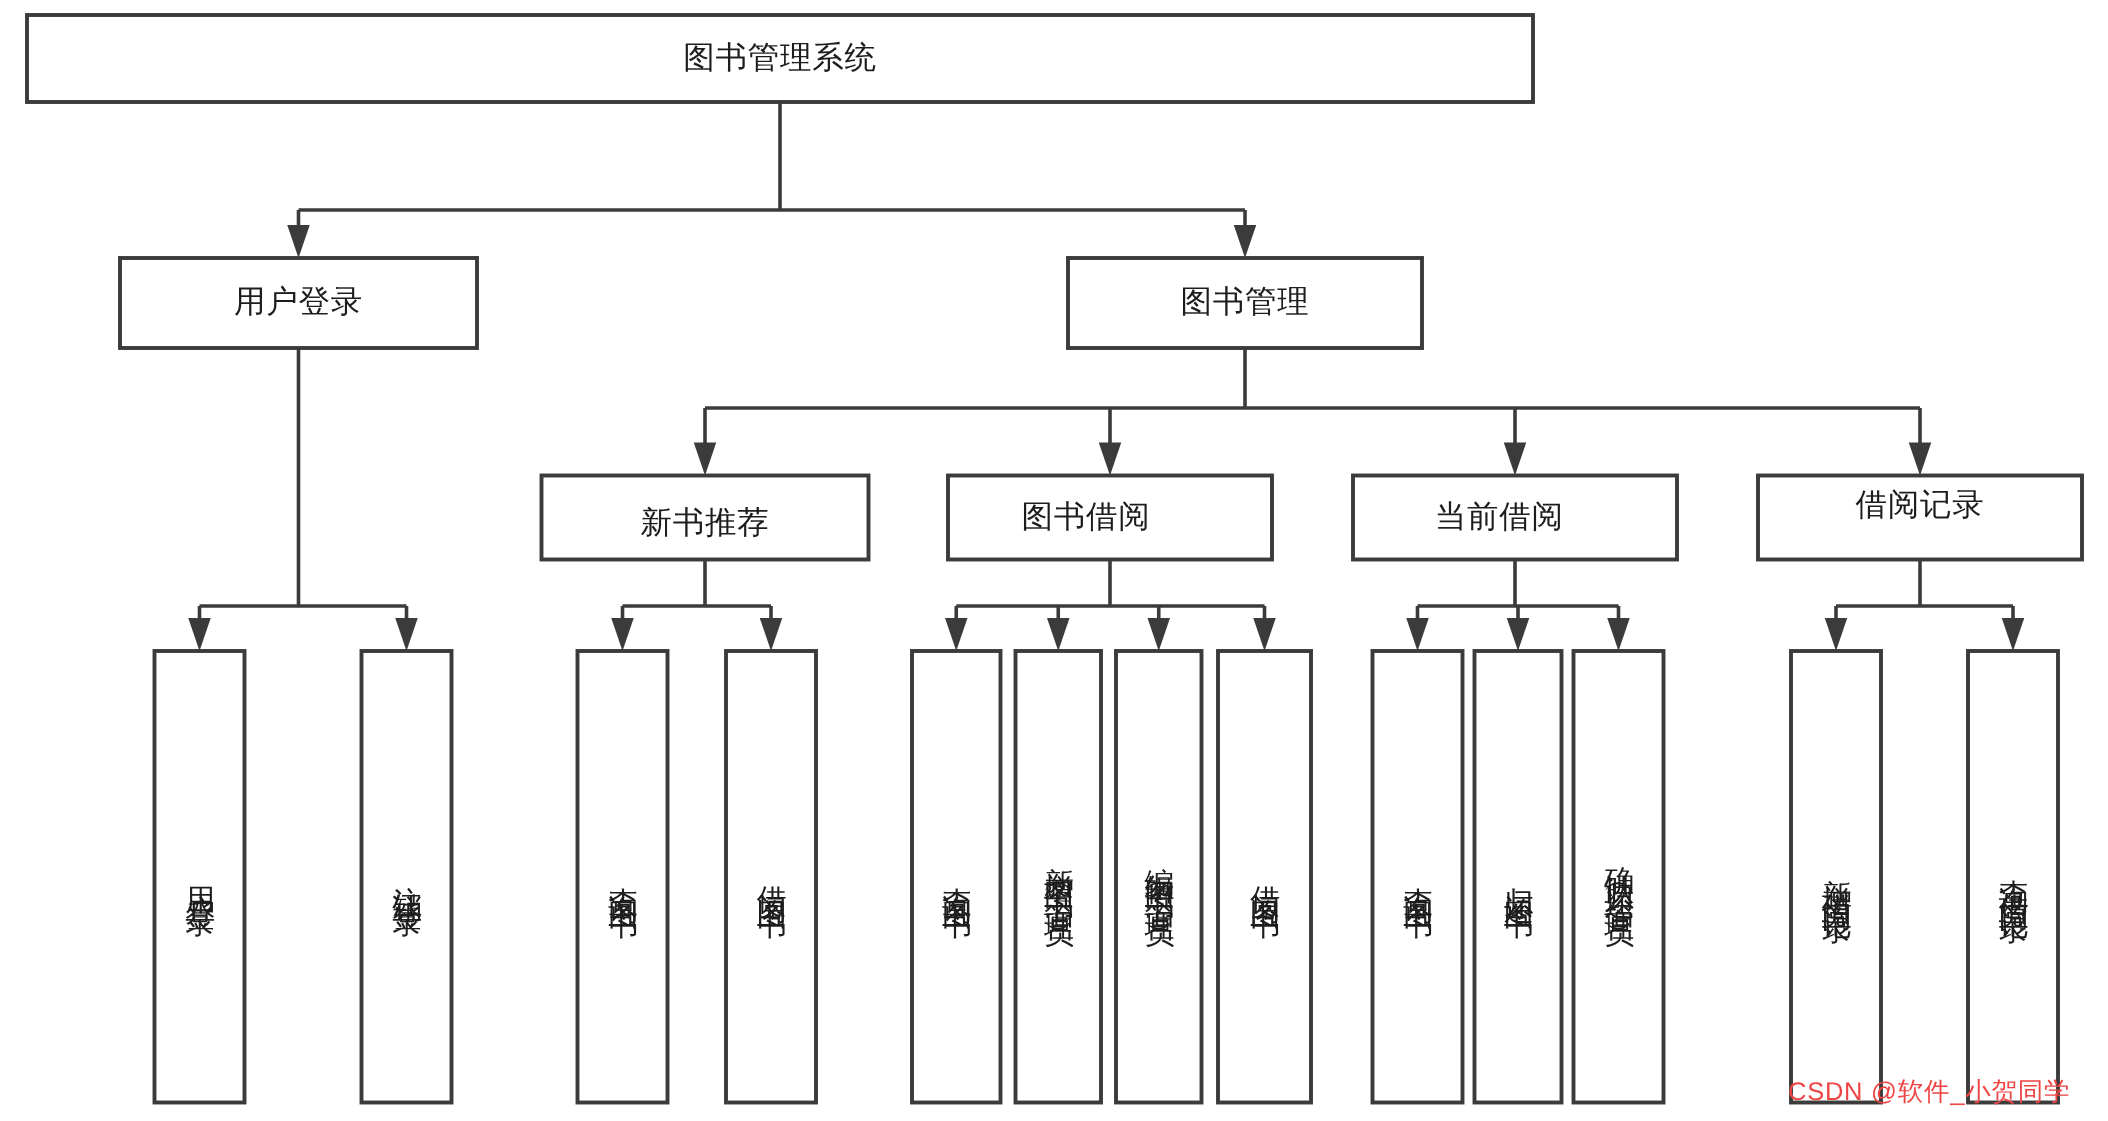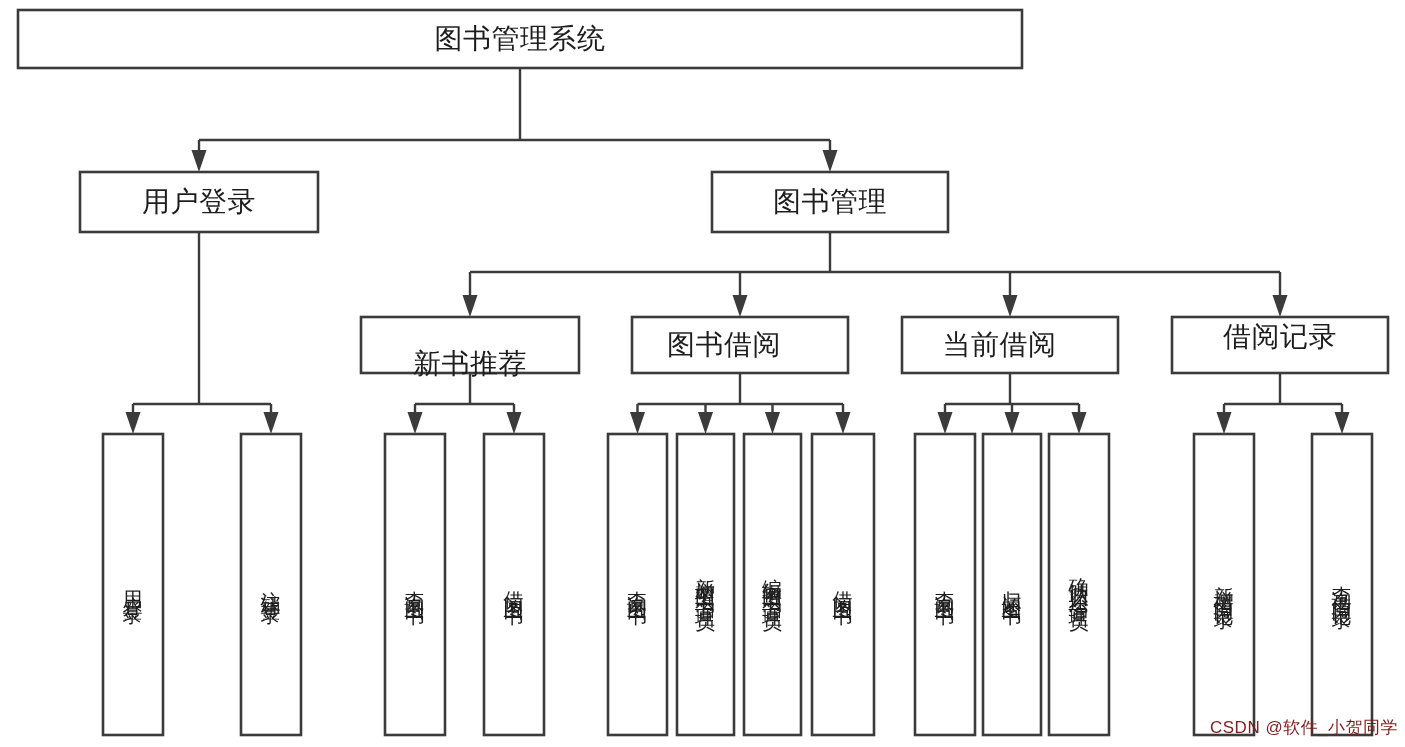--- a/index.html
+++ b/index.html
@@ -44,21 +44,21 @@
     fill: #3b3b3b;
     stroke: none;
   }
   
   .node-label-h {
     position: absolute;
     display: flex;
     align-items: center;
     justify-content: center;
     color: #1d1d1d;
-    font-size: 28px;
+    font-size: 21px;
     line-height: 1.2;
     letter-spacing: 0.5px;
     white-space: nowrap;
     pointer-events: none;
   }
   
   .node-label-v {
     position: absolute;
     display: flex;
     align-items: center;
@@ -70,26 +70,25 @@
   }
   .node-label-v span {
     writing-mode: vertical-rl;
     text-orientation: upright;
     letter-spacing: 5px;
     white-space: nowrap;
     text-align: center;
   }
   .watermark {
     position: absolute;
-    color: #7f1d1d;
+    color: #ef4444;
     font-size: 17px;
     letter-spacing: 0.5px;
     white-space: nowrap;
     user-select: none;
-    margin-left: 18px;
   }
 </style>
 </head>
 <body>
 
 <div id="diagram-root">
 
   <svg id="diagram-svg" viewBox="0 0 1405 747" preserveAspectRatio="none">
     <g id="connectors-layer">
         <g>
@@ -180,21 +179,21 @@
         <rect x="1049" y="434" width="60" height="301" class="node-box"></rect>
         <rect x="1194" y="434" width="60" height="301" class="node-box"></rect>
         <rect x="1312" y="434" width="60" height="301" class="node-box"></rect>
       </g>
   </svg>
 
   <div id="labels-layer">
       <div class="node-label-h" style="left: 18px; top: 10px; width: 1004px; height: 58px;">图书管理系统</div>
       <div class="node-label-h" style="left: 80px; top: 172px; width: 238px; height: 60px;">用户登录</div>
       <div class="node-label-h" style="left: 712px; top: 172px; width: 236px; height: 60px;">图书管理</div>
-      <div class="node-label-h" style="left: 361px; top: 336px; width: 218px; height: 56px;">新书推荐</div>
+      <div class="node-label-h" style="left: 361px; top: 321px; width: 218px; height: 56px;">新书推荐</div>
       <div class="node-label-h" style="left: 616px; top: 317px; width: 216px; height: 56px;">图书借阅</div>
       <div class="node-label-h" style="left: 902px; top: 317px; width: 195px; height: 56px;">当前借阅</div>
       <div class="node-label-h" style="left: 1172px; top: 317px; width: 216px; height: 40px;">借阅记录</div>
       <div class="node-label-v" style="left: 103px; top: 434px; width: 60px; height: 301px;">
         <span>用户登录</span>
       </div>
       <div class="node-label-v" style="left: 241px; top: 434px; width: 60px; height: 301px;">
         <span>注销登录</span>
       </div>
       <div class="node-label-v" style="left: 385px; top: 434px; width: 60px; height: 301px;">

